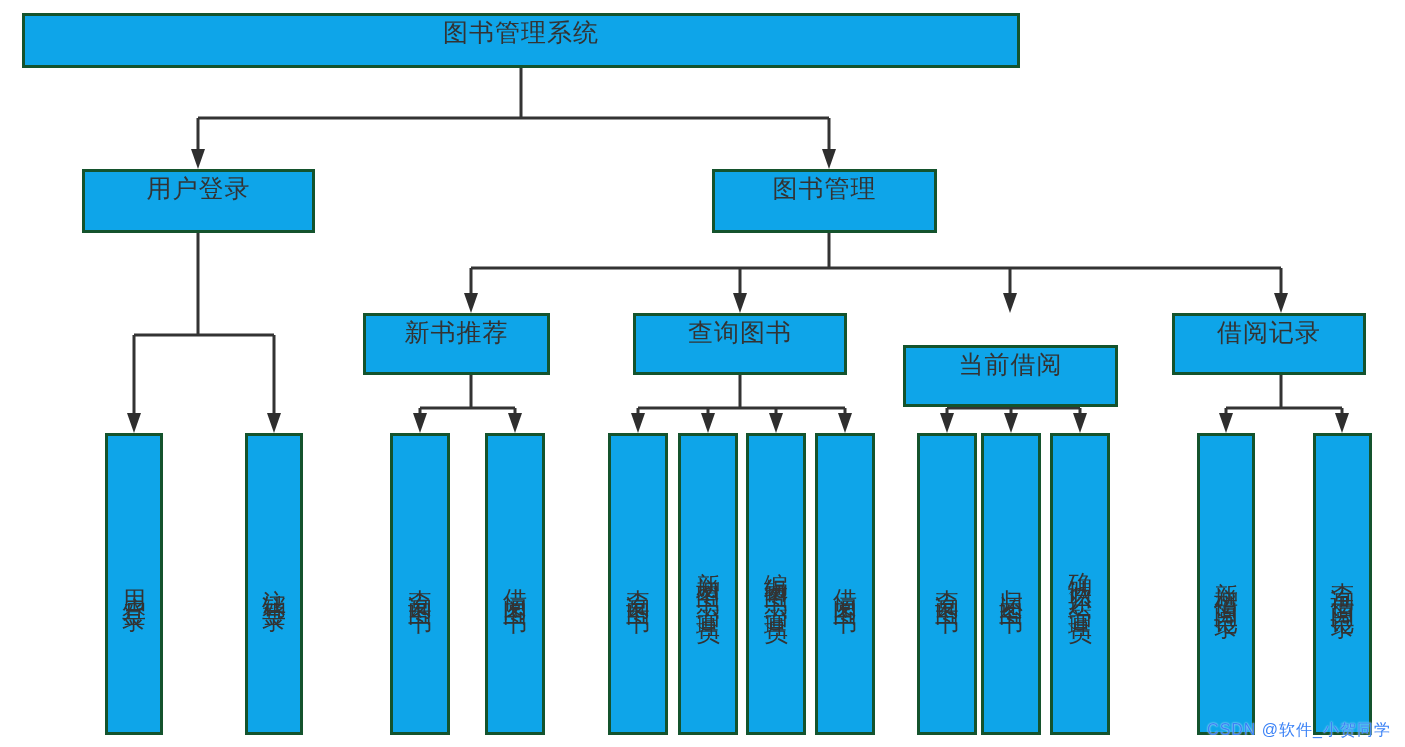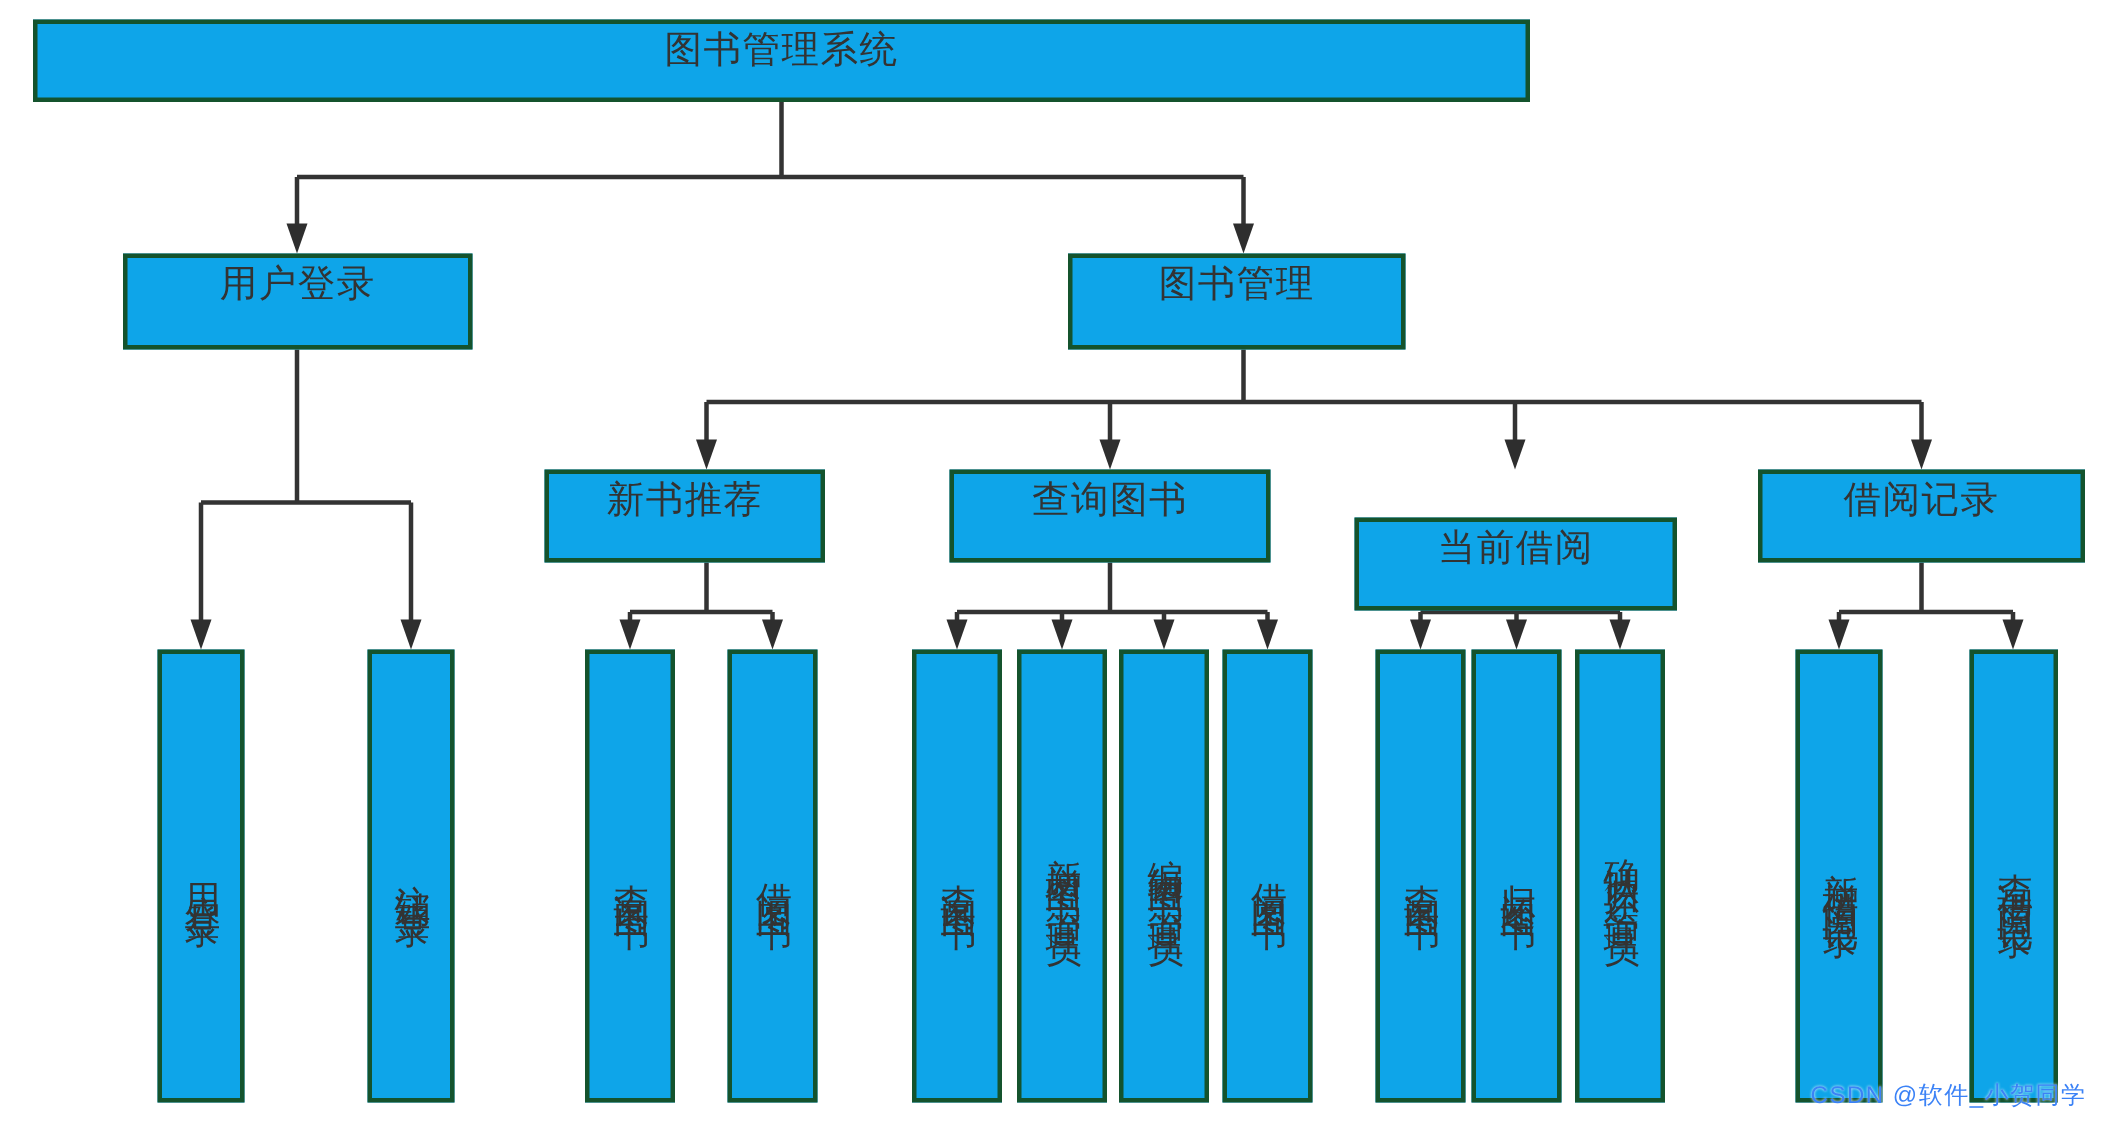--- a/index.html
+++ b/index.html
@@ -105,21 +105,21 @@
 
   <div class="node" style="left:363px; top:313px; width:187px; height:62px;">
     <span class="h-label">新书推荐</span>
   </div>
   <div class="node" style="left:633px; top:313px; width:214px; height:62px;">
     <span class="h-label">查询图书</span>
   </div>
   <div class="node" style="left:903px; top:313px; width:215px; height:62px;margin-top:32px;">
     <span class="h-label">当前借阅</span>
   </div>
-  <div class="node" style="left:1172px; top:313px; width:218px; height:62px;">
+  <div class="node" style="left:1172px; top:313px; width:194px; height:62px;">
     <span class="h-label">借阅记录</span>
   </div>
 
   <div class="node" style="left:105px; top:433px; width:58px; height:302px;">
     <span class="vtext">用户登录</span>
   </div>
   <div class="node" style="left:245px; top:433px; width:58px; height:302px;">
     <span class="vtext">注销登录</span>
   </div>
 

